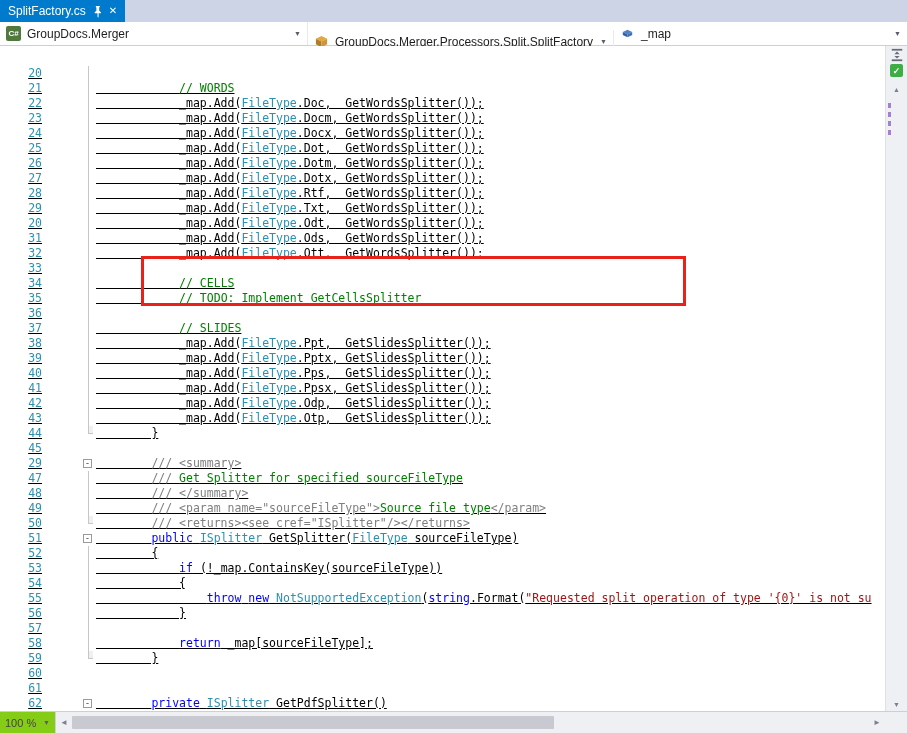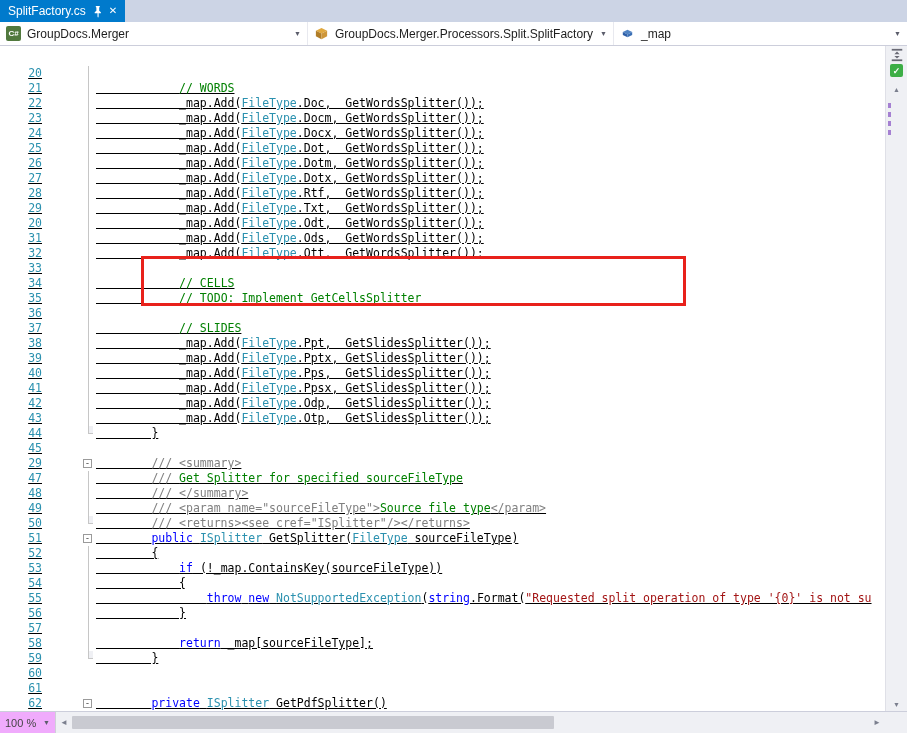--- a/index.html
+++ b/index.html
@@ -33,21 +33,21 @@
     border-bottom: 1px solid #CCCEDB;
     display: flex;
   }
   .combo {
     display: flex; align-items: center; gap: 6px;
     padding: 0 6px; font-size: 12px; color: #1E1E1E;
     height: 100%;
   }
   .combo .chev { margin-left: auto; font-size: 7px; color: #5B5D6B; }
   .combo-project { width: 308px; border-right: 1px solid #E8E9EF; }
-  .combo-type    { width: 306px; border-right: 1px solid #E8E9EF; }
+  .combo-type    { width: 306px; border-right: 1px solid #E8E9EF; margin-top: 8px; }
   .combo-member  { flex: 1; }
   .csproj-ico {
     width: 15px; height: 15px; flex: none;
     background: #51793E; color: #fff;
     font-size: 8px; font-weight: bold;
     display: flex; align-items: center; justify-content: center;
     border-radius: 2px;
   }
   .glyph-ico { width: 15px; height: 15px; flex: none; }
   .glyph-ico svg { display: block; }
@@ -111,21 +111,21 @@
   .vmarks { position: absolute; left: 2px; top: 57px; display: flex; flex-direction: column; gap: 4px; }
   .vmarks i { width: 3px; height: 5px; background: var(--scroll-mark-purple, #A580D2); }
 
   
   .bottombar {
     position: absolute; bottom: 0; left: 0; right: 0; height: 22px;
     background: #EFF0F4; border-top: 1px solid #CCCEDB;
   }
   .zoom {
     position: absolute; left: 0; top: 0; width: 56px; height: 100%;
-    background: #f0abfc; border-right: 1px solid #CFD0D8;
+    background: #84cc16; border-right: 1px solid #CFD0D8;
     display: flex; align-items: center; gap: 5px; padding: 0 5px;
     font-size: 11px; color: #444; cursor: pointer;
   }
   .zoom .chev { font-size: 7px; color: #5B5D6B; margin-left: auto; }
   .hscroll { position: absolute; left: 57px; right: 23px; top: 0; height: 21px; }
   .hscroll .arrow {
     position: absolute; top: 0; width: 14px; height: 100%;
     font-size: 8px; color: #7B7F8E; text-align: center; line-height: 21px; cursor: pointer;
   }
   .hscroll .arrow-left { left: 0; }

